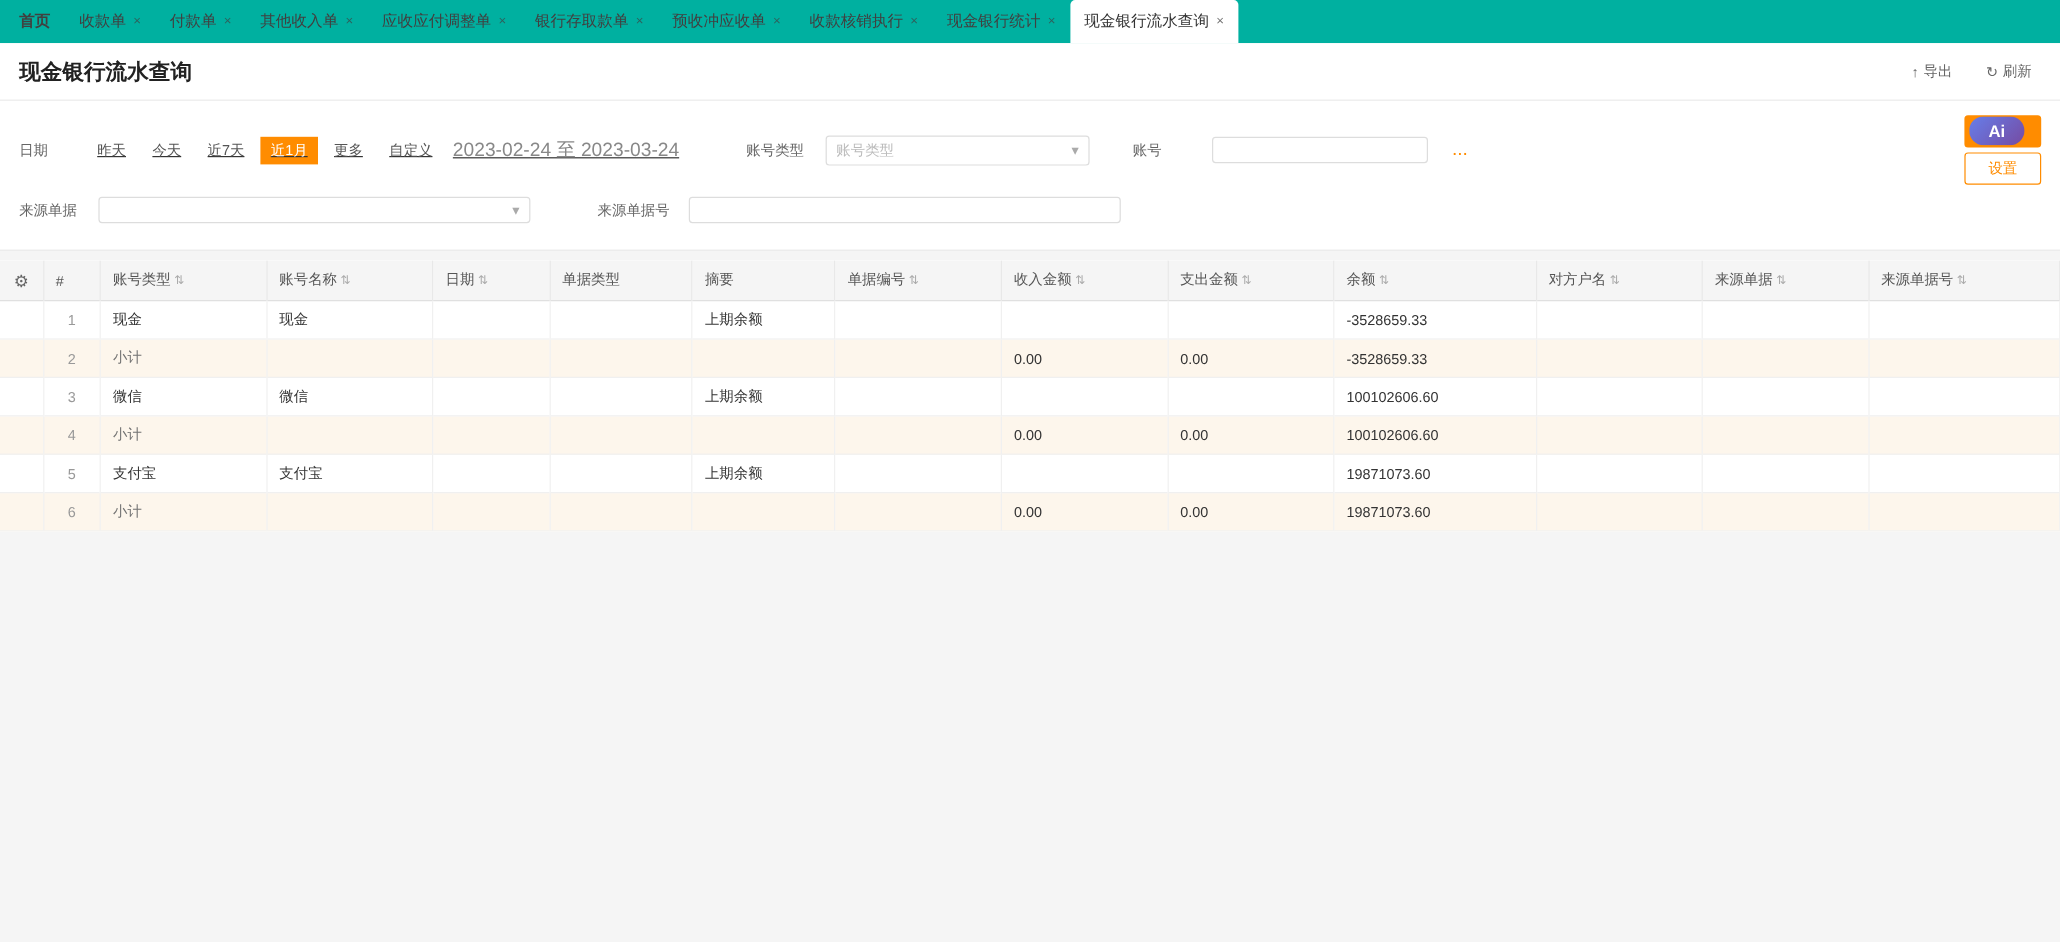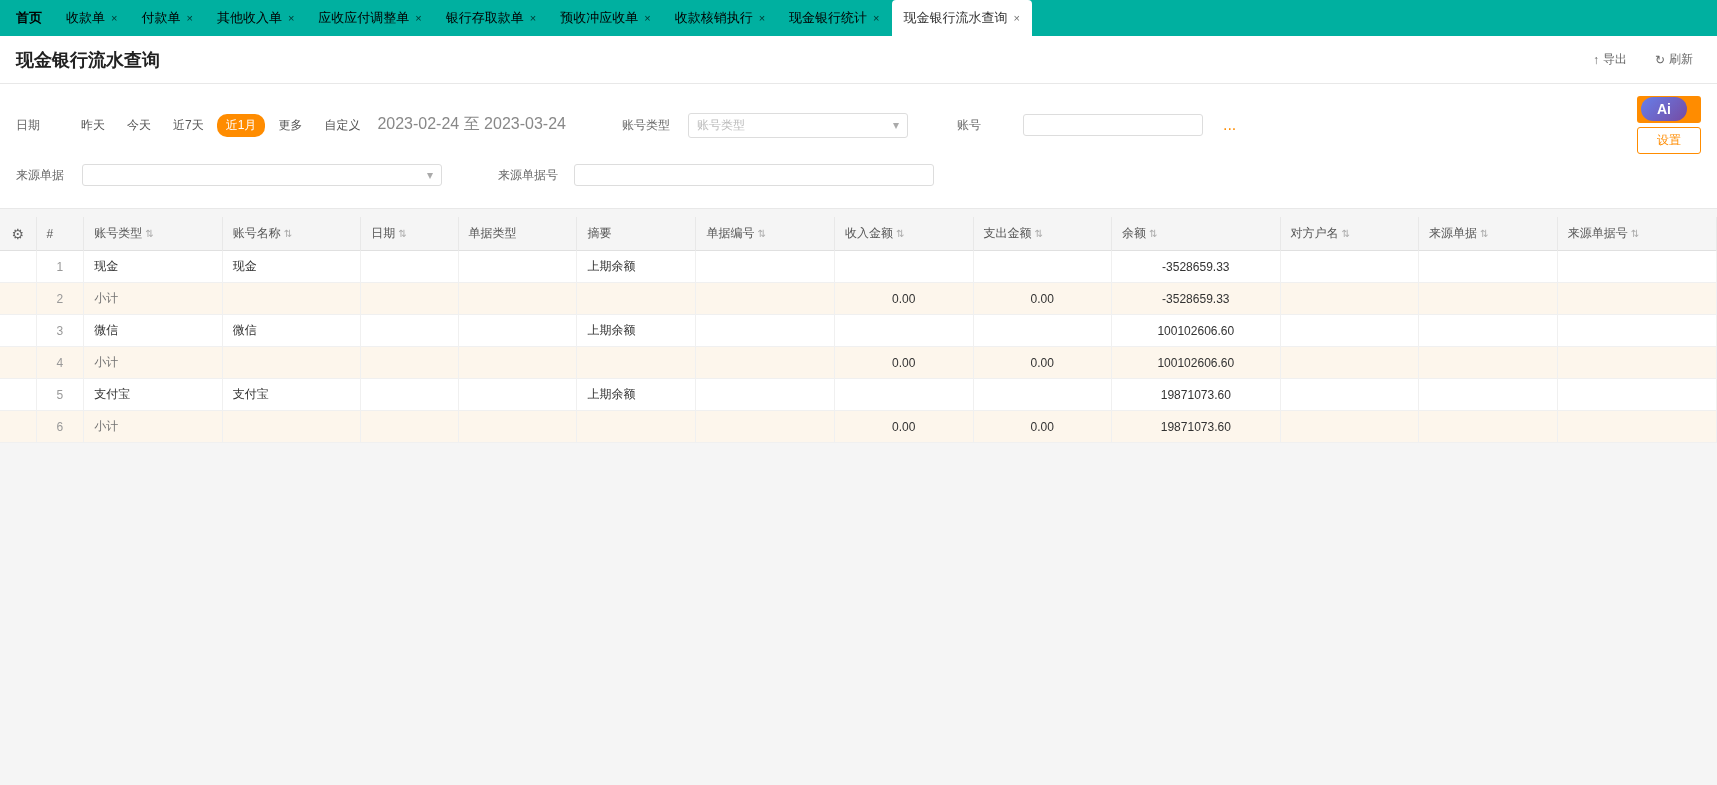--- a/index.html
+++ b/index.html
@@ -8,21 +8,21 @@
     
     .nav-bar {
       background: #00b0a0;
       display: flex;
       align-items: center;
       height: 36px;
       padding: 0 4px;
       overflow: hidden;
     }
     .nav-item {
-      color: #000000;
+      color: #404040;
       padding: 0 12px;
       height: 36px;
       display: flex;
       align-items: center;
       cursor: pointer;
       font-size: 13px;
       white-space: nowrap;
     }
     .nav-item.active {
       background: #fff;
@@ -81,33 +81,35 @@
       margin-bottom: 10px;
     }
     .filter-label {
       color: #666;
       min-width: 40px;
       font-size: 12px;
     }
     .date-options {
       display: flex;
       gap: 4px;
+      align-items: center;
+      text-decoration: underline;
     }
     .date-opt {
       padding: 2px 8px;
       border-radius: 3px;
       cursor: pointer;
       font-size: 12px;
       color: #555;
       border: 1px solid transparent;
     }
     .date-opt.active {
       background: #ff8c00;
       color: #fff;
-      border-radius: 10px;
+      border-radius: 0;
     }
     .date-range {
       color: #888;
       font-size: 16px;
       margin-left: 4px;
     }
     .filter-select {
       display: flex;
       align-items: center;
       border: 1px solid #ddd;
@@ -207,21 +209,21 @@
     tbody tr.subtotal {
       background: #fdf6ec;
     }
     tbody td {
       padding: 7px 10px;
       color: #333;
       border-right: 1px solid #f0f0f0;
       white-space: nowrap;
     }
     tbody td.number {
-      text-align: center;
+      text-align: left;
     }
     .row-num {
       color: #999;
       text-align: center;
     }
     .subtotal-label {
       color: #737373;
     }
     .gear-icon {
       color: #666;
@@ -320,21 +322,21 @@
       <span class="date-opt">自定义</span>
       <span class="date-range">2023-02-24 至 2023-03-24</span>
     </div>
 
     <span class="filter-section-label" style="margin-left:40px;">账号类型</span>
     <div class="filter-select" style="min-width:220px;">
       <span style="color:#bbb;">账号类型</span>
       <span style="color:#aaa;">▾</span>
     </div>
 
-    <span class="filter-section-label" style="margin-left:33px;">账号</span>
+    <span class="filter-section-label" style="margin-left:20px;">账号</span>
     <input class="filter-input" type="text" style="min-width: 180px;">
     <span class="ellipsis-btn">...</span>
 
     <div class="filter-btn-group" style="margin-left:auto;">
       <button class="btn-query">查询</button>
       <button class="btn-settings">设置</button>
     </div>
   </div>
 
   <div class="filter-row">

